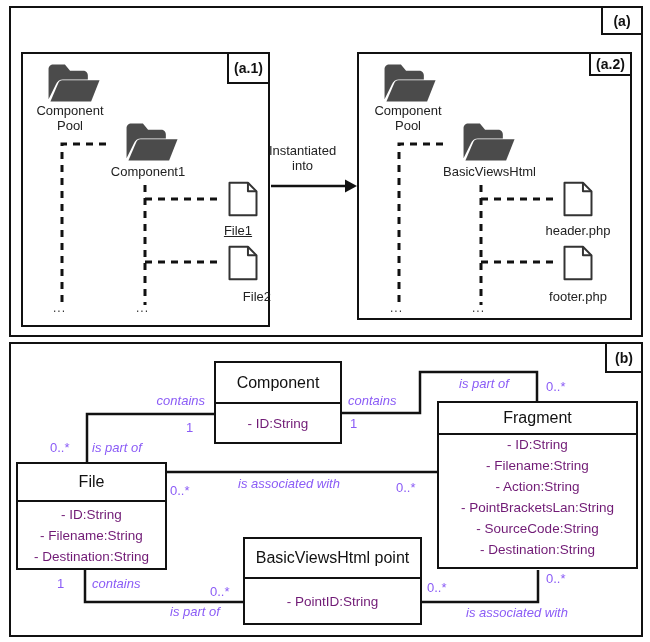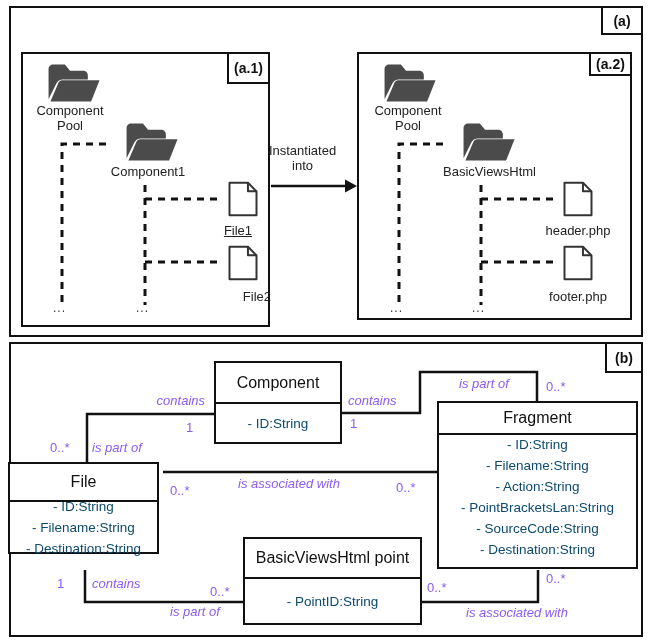--- a/index.html
+++ b/index.html
@@ -14,21 +14,21 @@
     font-weight:bold;font-size:14px;display:flex;align-items:center;justify-content:center;
   }
   #art{position:absolute;left:0;top:0;z-index:2;pointer-events:none;}
   .cls{position:absolute;border:2.5px solid #111;background:#fff;z-index:3;}
   .cls .title{
     border-bottom:2.5px solid #111;display:flex;align-items:center;justify-content:center;
     font-size:16px;color:#111;
   }
   .cls .attrs{
     display:flex;flex-direction:column;align-items:center;justify-content:center;
-    font-size:13.5px;line-height:21px;color:#0c4a6e;height:calc(100% - var(--th));
+    font-size:13.5px;line-height:21px;color:#701a75;height:calc(100% - var(--th));
   }
   .cap{position:absolute;z-index:3;font-size:13px;line-height:15px;color:#222;text-align:center;white-space:nowrap;}
   .lbl{position:absolute;z-index:5;font-size:13px;color:#8b5cf6;white-space:nowrap;}
   .it{font-style:italic;}
   .dots{position:absolute;z-index:3;font-size:12px;color:#333;letter-spacing:1px;}
 </style>
 </head>
 <body>
 
 <div id="stage">
@@ -154,21 +154,21 @@
     <div class="attrs">
       <div>- ID:String</div>
       <div>- Filename:String</div>
       <div>- Action:String</div>
       <div>- PointBracketsLan:String</div>
       <div>- SourceCode:String</div>
       <div>- Destination:String</div>
     </div>
   </div>
 
-  <div class="cls" style="left:8px;top:462px;width:151px;height:92px;--th:38px;">
+  <div class="cls" style="left:16px;top:462px;width:151px;height:108px;--th:38px;">
     <div class="title" style="height:38px;">File</div>
     <div class="attrs">
       <div>- ID:String</div>
       <div>- Filename:String</div>
       <div>- Destination:String</div>
     </div>
   </div>
 
   <div class="cls" style="left:243px;top:537px;width:179px;height:88px;--th:40px;">
     <div class="title" style="height:40px;">BasicViewsHtml point</div>

